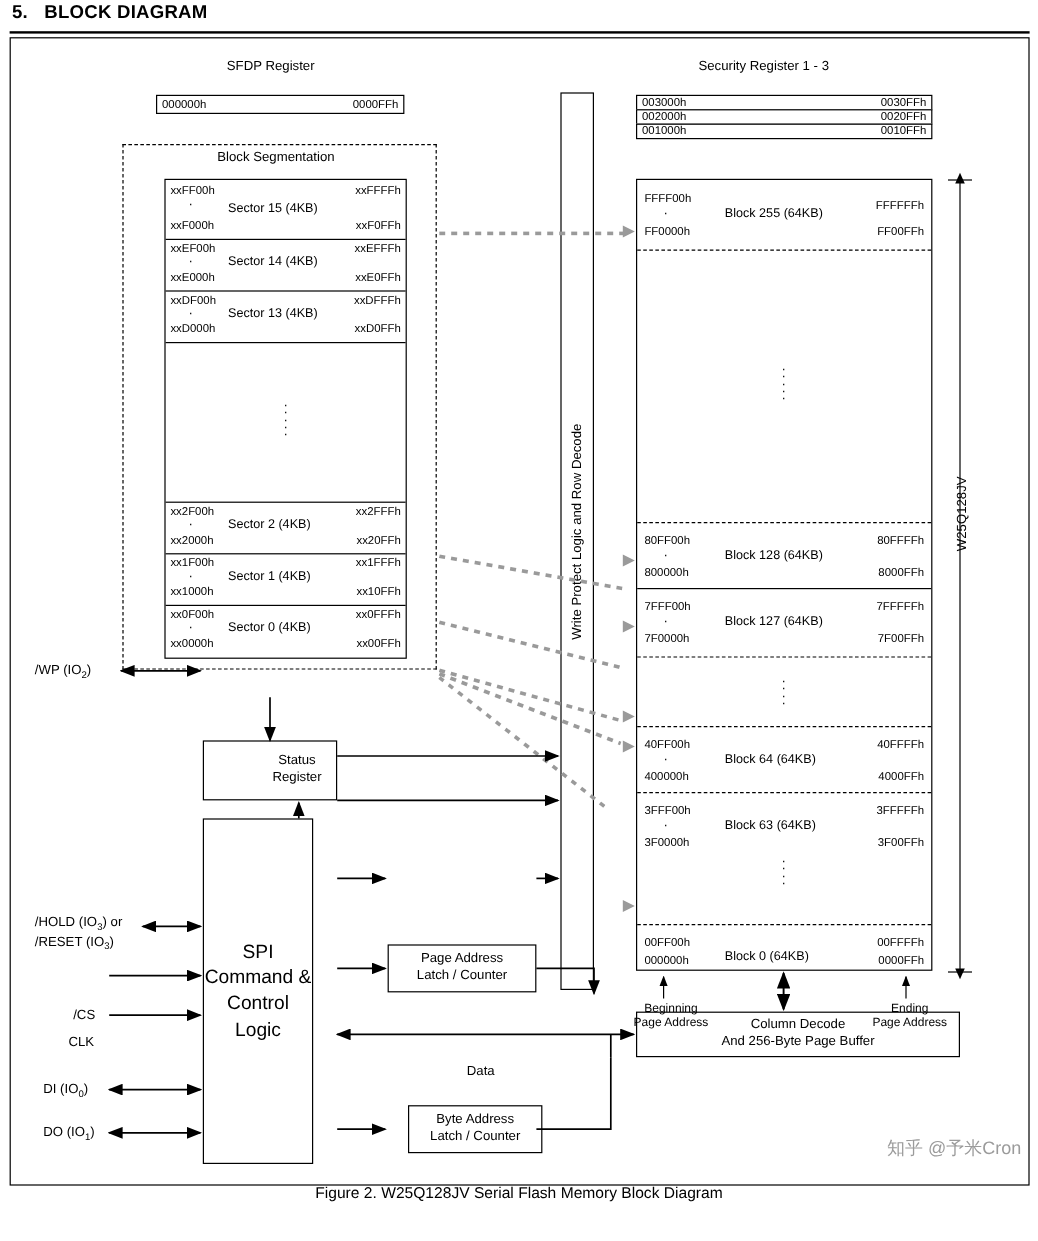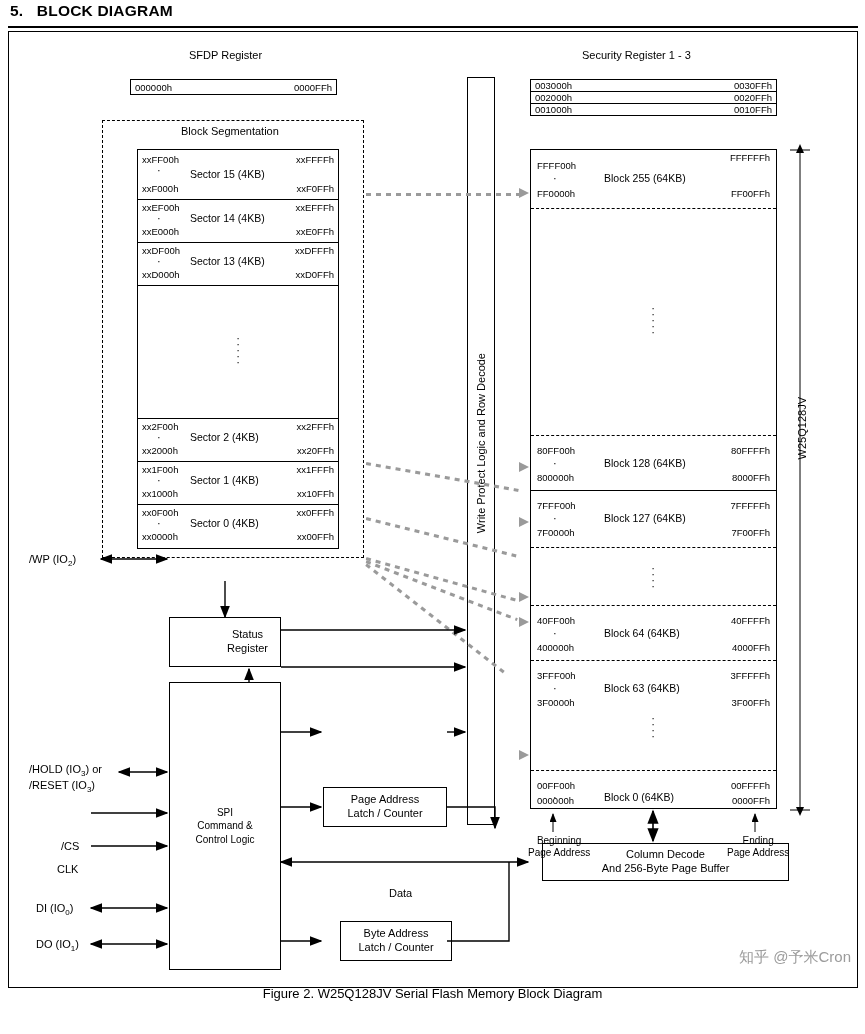--- a/index.html
+++ b/index.html
@@ -141,21 +141,21 @@
     <div class="sep" style="left:0;top:340px;width:245px;"></div>
     <div class="sep" style="left:0;top:397px;width:245px;border-top:1px dashed #000;height:0;background:none;"></div>
     <div class="sep" style="left:0;top:455px;width:245px;border-top:1px dashed #000;height:0;background:none;"></div>
     <div class="sep" style="left:0;top:510px;width:245px;border-top:1px dashed #000;height:0;background:none;"></div>
     <div class="sep" style="left:0;top:620px;width:245px;border-top:1px dashed #000;height:0;background:none;"></div>
 
     <div class="bseg-row" style="left:6px;top:10px;">FFFF00h</div>
     <div class="bseg-row" style="left:22px;top:22px;font-size:11px;">·</div>
     <div class="bseg-row" style="left:6px;top:38px;">FF0000h</div>
     <div class="bseg-row" style="left:73px;top:22px;font-size:10.5px;">Block 255 (64KB)</div>
-    <div class="bseg-row" style="right:6px;top:2px;">FFFFFFh</div>
+    <div class="bseg-row" style="right:6px;top:16px;">FFFFFFh</div>
     <div class="bseg-row" style="right:6px;top:38px;">FF00FFh</div>
 
     <div class="dots-v" style="left:112px;top:155px;width:20px;">
       <div>·</div>
         <div>·</div>
         <div>·</div>
         <div>·</div>
         <div>·</div>
     </div>
 
@@ -245,32 +245,32 @@
 
   <div class="dotted-h" style="left:357px;top:531px;width:175px;transform:rotate(38deg);transform-origin:left center;"></div>
   <svg class="arrow" style="left:510px;top:718px;" width="12" height="11">
     <polygon points="0,0 10,5 0,10" fill="#9a9a9a"></polygon>
   </svg>
 
 
   <div class="box ctr" style="left:160px;top:585px;width:112px;height:50px;font-size:11px;white-space:pre-line;line-height:1.25;padding-left:45px;">Status
 Register</div>
 
-  <div class="box ctr" style="left:160px;top:650px;width:112px;height:288px;font-size:10px;white-space:pre-line;line-height:1.35;">SPI
+  <div class="box ctr" style="left:160px;top:650px;width:92px;height:288px;font-size:16px;white-space:pre-line;line-height:1.35;">SPI
 Command &amp;
 Control Logic</div>
 
 
   <div class="box ctr" style="left:314px;top:755px;width:124px;height:40px;font-size:11px;white-space:pre-line;line-height:1.25;">Page Address
 Latch / Counter</div>
 
   <div class="box ctr" style="left:331px;top:889px;width:112px;height:40px;font-size:11px;white-space:pre-line;line-height:1.25;">Byte Address
 Latch / Counter</div>
 
-  <div class="box ctr" style="left:521px;top:811px;width:247px;height:38px;font-size:11px;white-space:pre-line;line-height:1.25;margin-left:12px;">Column Decode
+  <div class="box ctr" style="left:521px;top:811px;width:270px;height:38px;font-size:11px;white-space:pre-line;line-height:1.25;">Column Decode
 And 256-Byte Page Buffer</div>
 
   <div class="lbl" style="left:20px;top:521px;">
     <span>/WP (IO</span><sub style="font-size:8px;">2</sub><span>)</span>
   </div>
   <div class="lbl" style="left:20px;top:731px;">
     <span>/HOLD (IO</span><sub style="font-size:8px;">3</sub><span>) or</span>
   </div>
   <div class="lbl" style="left:20px;top:747px;">
     <span>/RESET (IO</span><sub style="font-size:8px;">3</sub><span>)</span>

